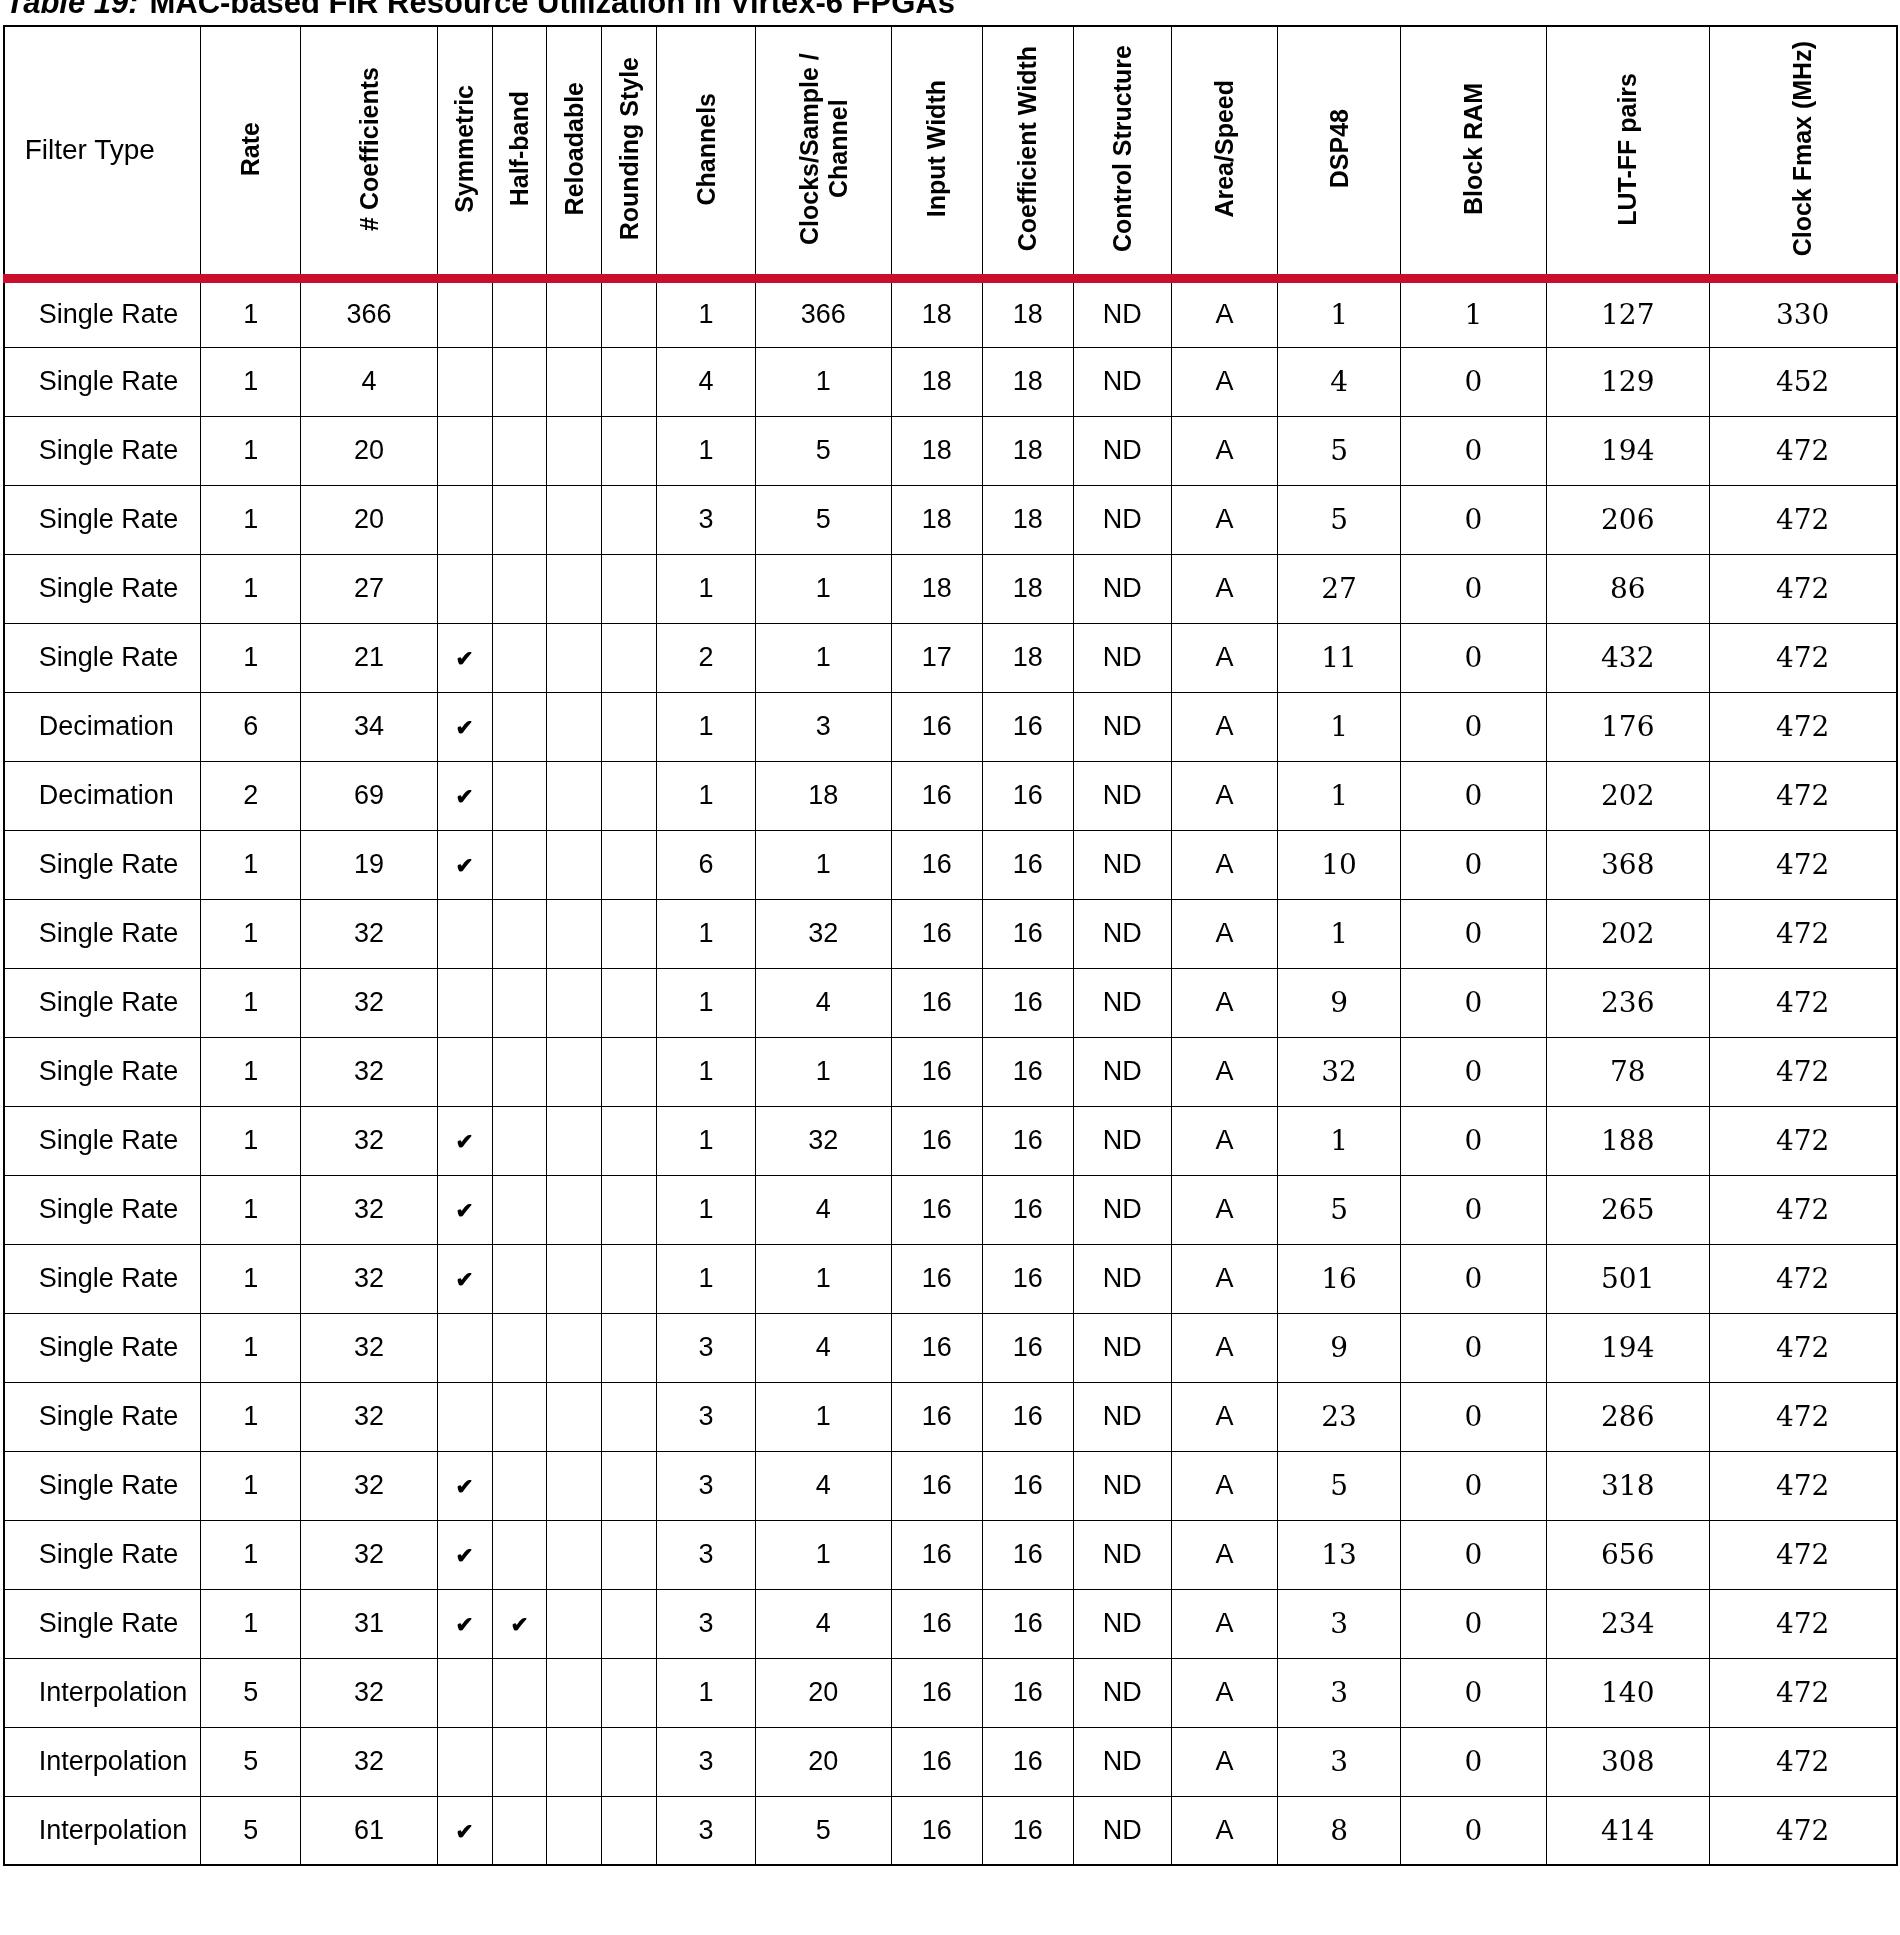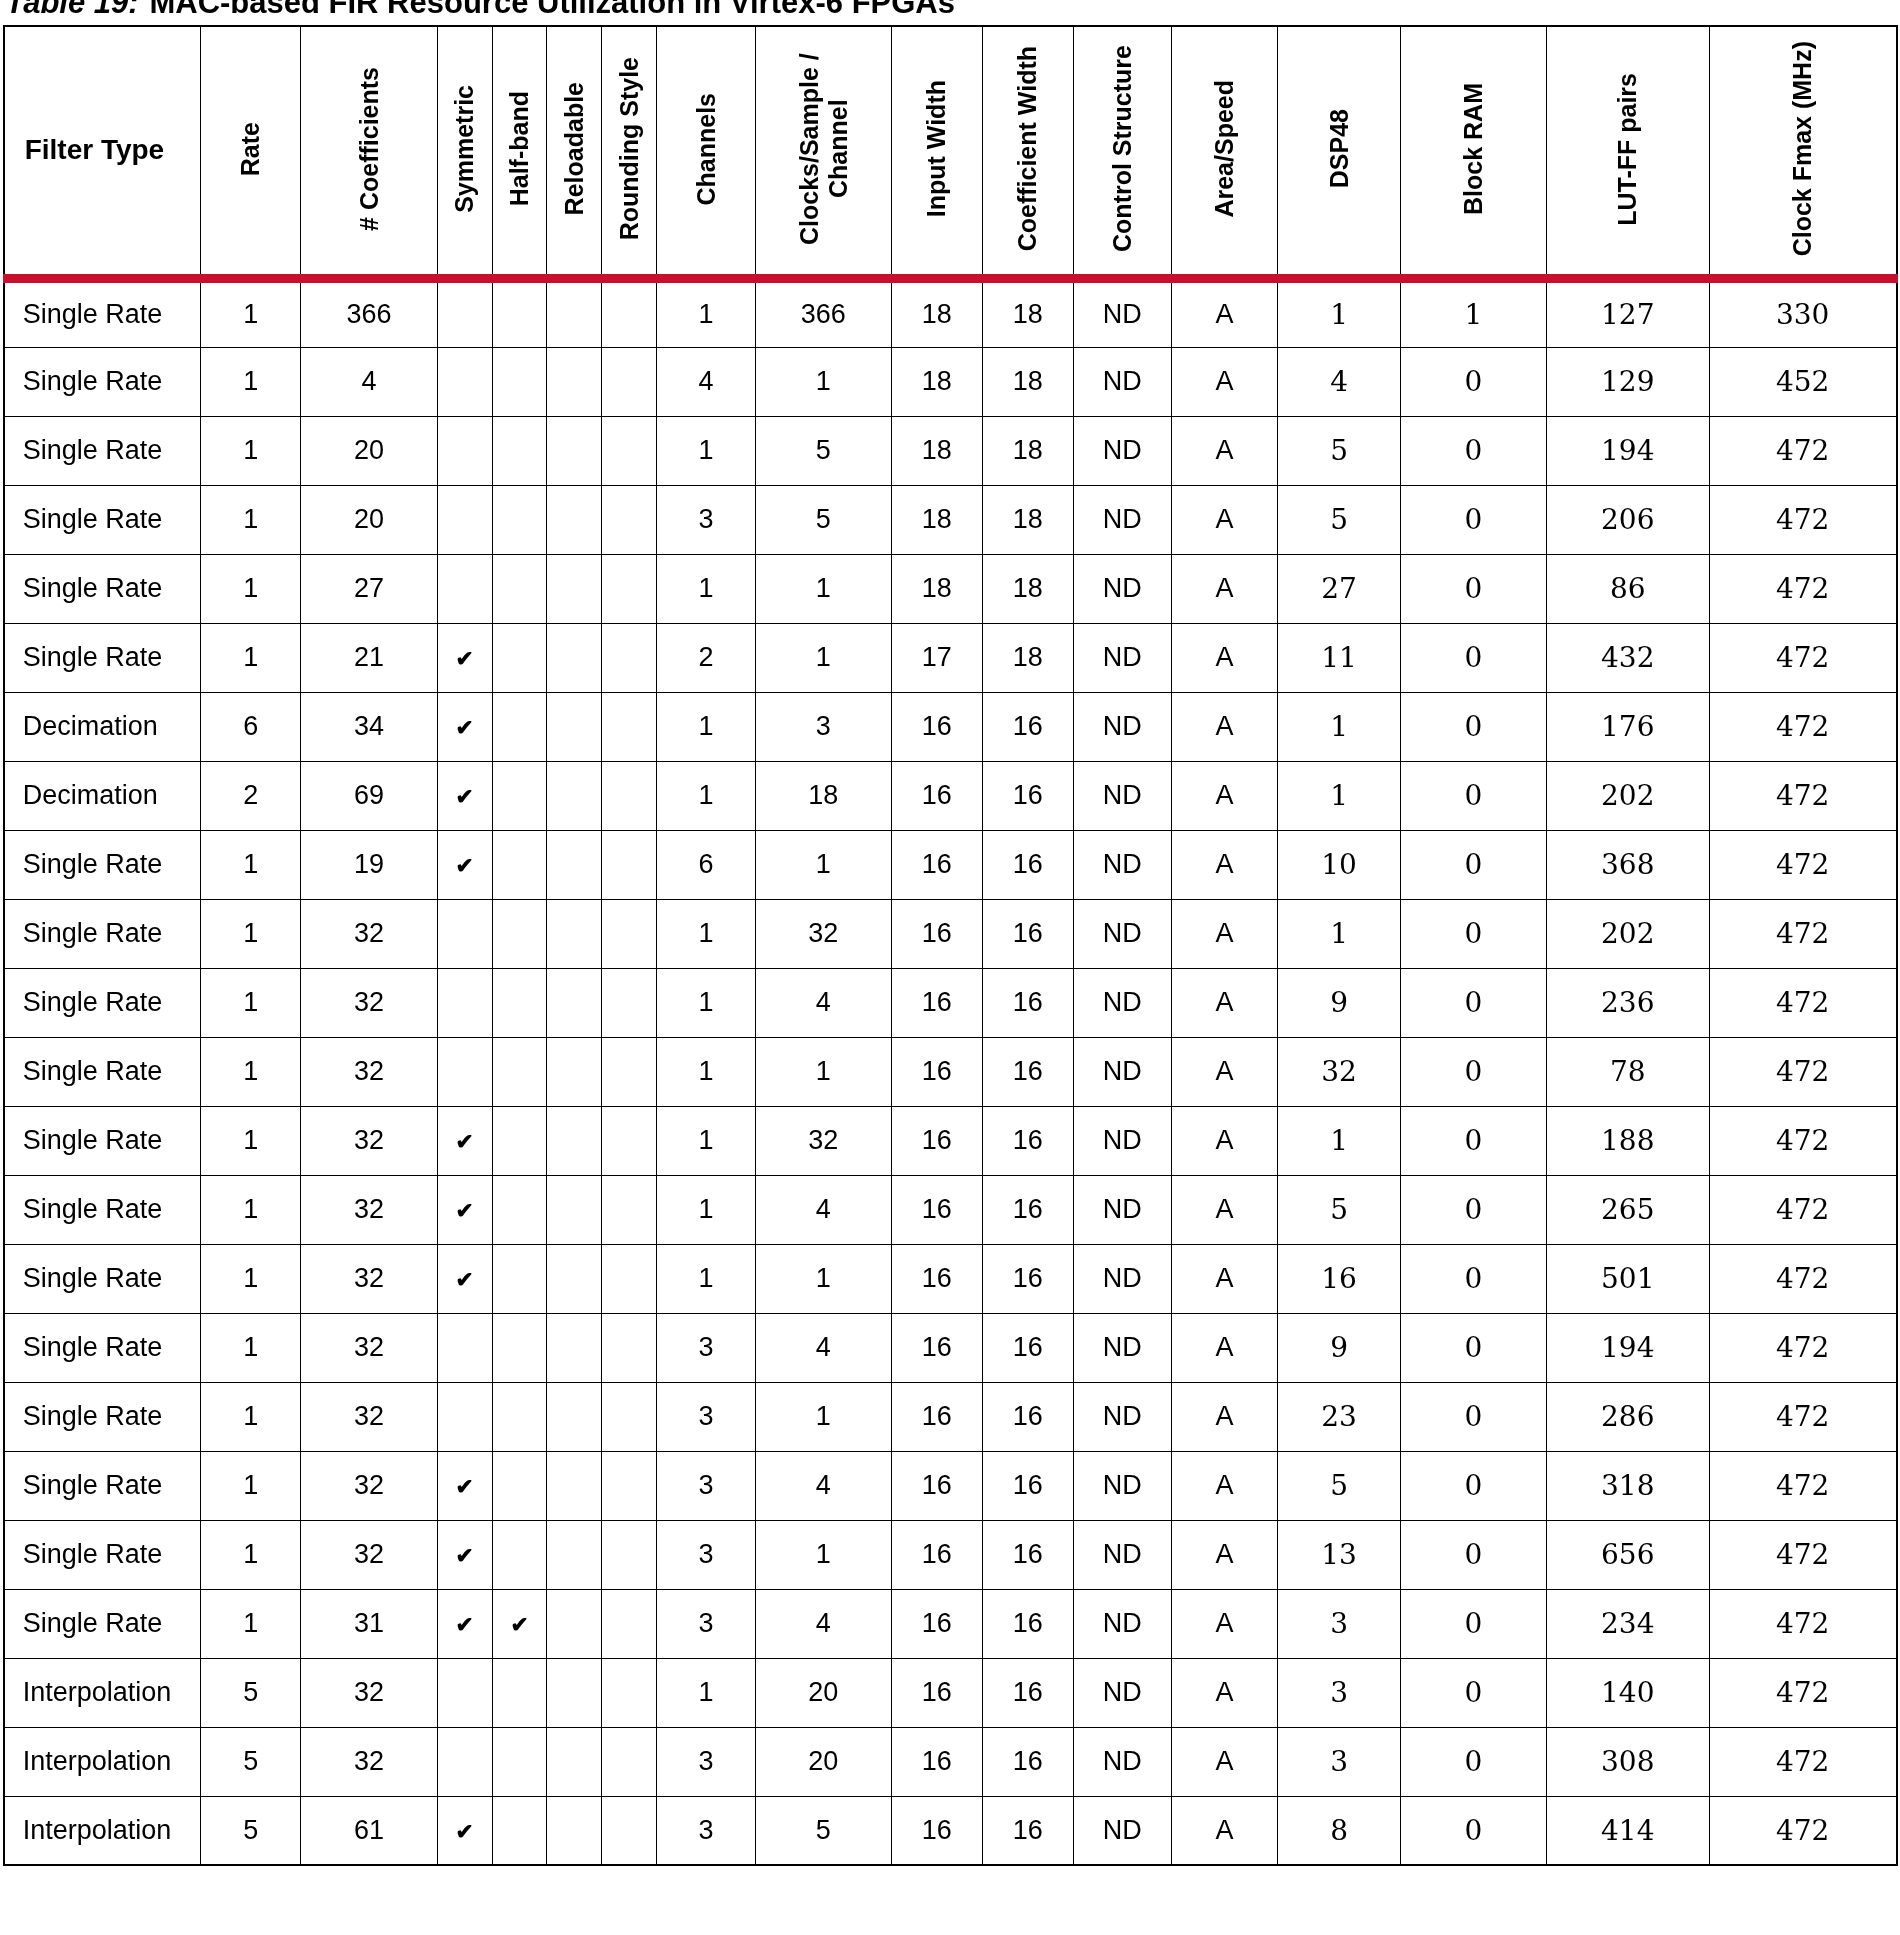--- a/index.html
+++ b/index.html
@@ -51,30 +51,30 @@
   .vtext {
     writing-mode: vertical-rl;
     transform: rotate(180deg);
     display: inline-block;
     font-weight: bold;
     font-size: 25px;
     line-height: 1.15;
   }
   .vtext.nowrap { white-space: nowrap; }
   .vtext.wrap { max-height: 236px; }
-  .htext { font-weight: bold; font-size: 28px; white-space: nowrap; }
+  .htext { font-weight: normal; font-size: 28px; white-space: nowrap; }
 
   tbody td {
     height: 69px;
     text-align: center;
     font-size: 27px;
     padding: 0;
     background: #fff;
   }
-  td.c-left { text-align: left; padding-left: 18px; }
+  td.c-left { text-align: left; padding-left: 34px; }
   td.c-serif { font-family: "DejaVu Serif", serif; font-size: 28px; }
   span[data-name="check-icon"] { font-size: 21.6px; font-weight: bold; }
 </style>
 </head>
 <body>
 
 <div class="title-clip" data-name="table-title">
   <div class="title-inner" data-name="table-title-inner">
     <span class="title-prefix" data-name="table-title-prefix">Table 19:</span><span class="title-text" data-name="table-title-text">MAC-based FIR Resource Utilization in Virtex-6 FPGAs</span>
   </div>

